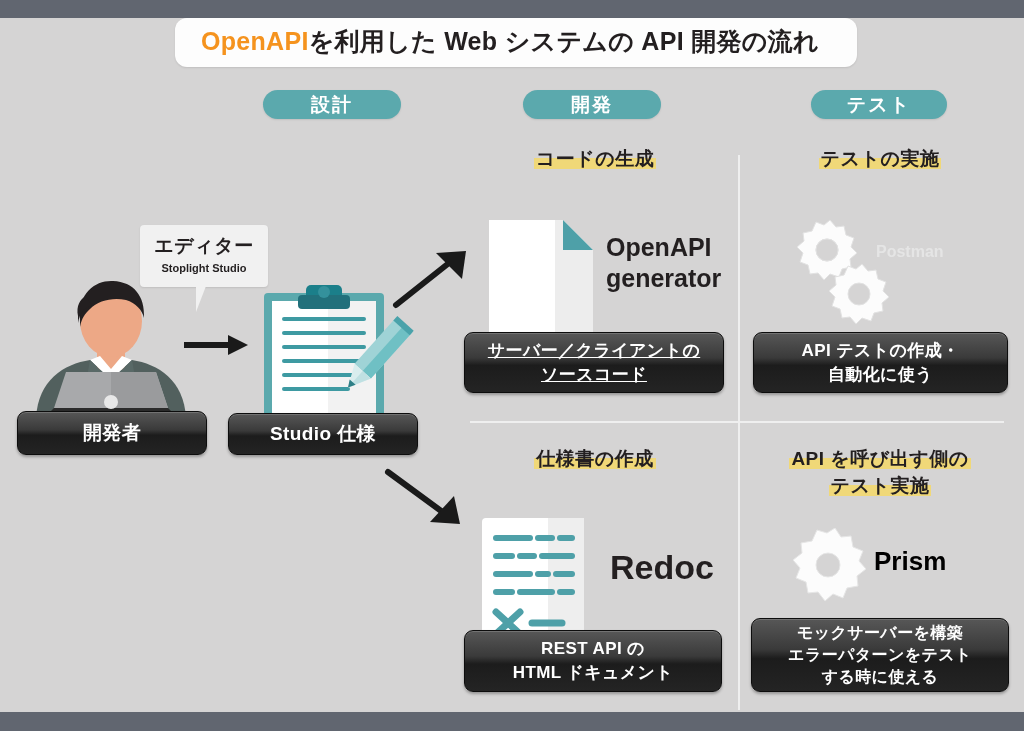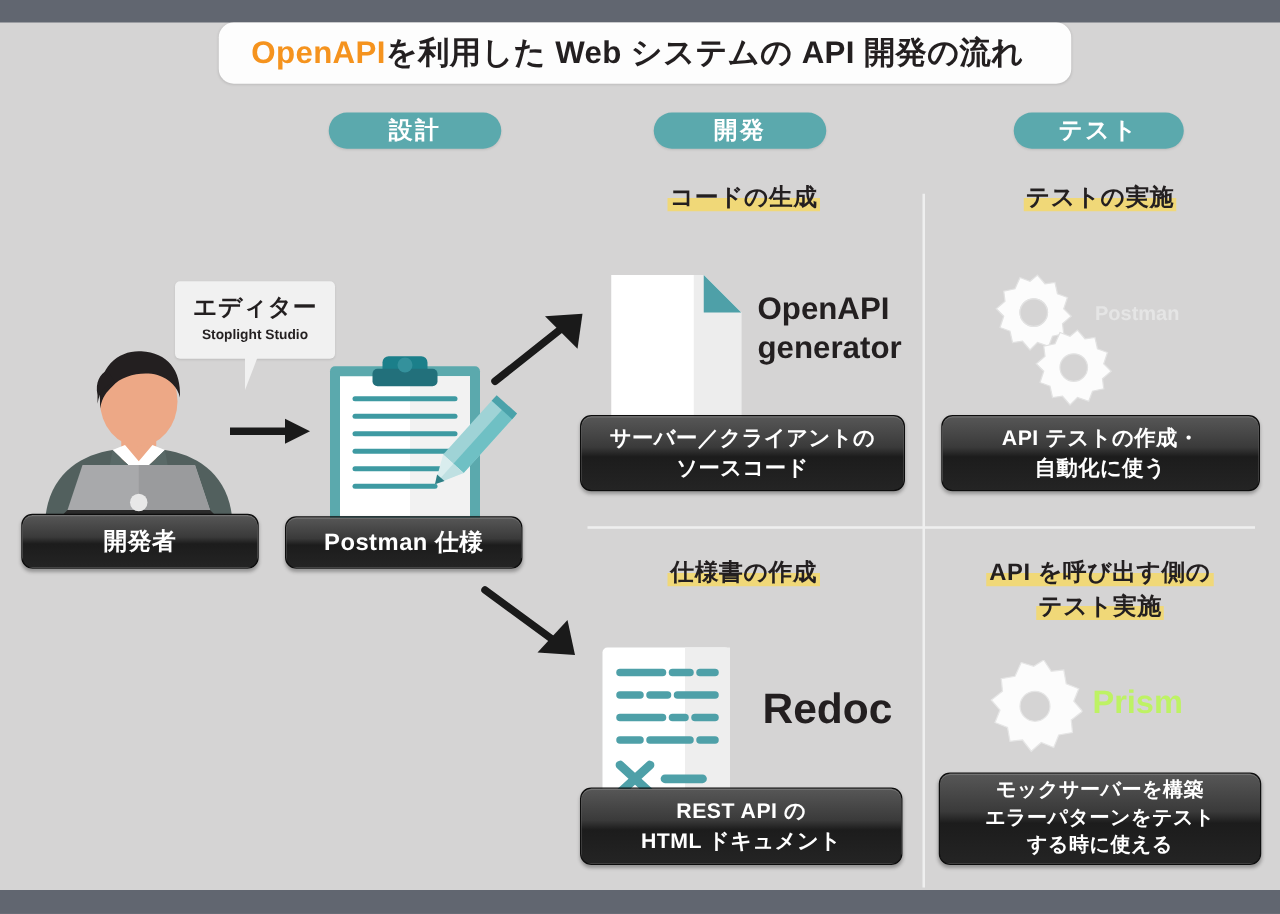--- a/index.html
+++ b/index.html
@@ -74,33 +74,33 @@
     color:#ffffff;font-weight:bold;
     text-align:center;
     box-shadow:0 2px 3px rgba(0,0,0,.30), inset 0 1px 0 rgba(255,255,255,.17);
     display:flex;align-items:center;justify-content:center;
     letter-spacing:.4px;
   }
   .lbl .ln{display:block;}
 
   .lbl-dev{left:17px;top:411px;width:188px;height:42px;font-size:19px;}
   .lbl-spec{left:228px;top:413px;width:188px;height:40px;font-size:19px;}
-  .lbl-gen{left:464px;top:332px;width:258px;height:59px;font-size:17px;line-height:24px;}
+  .lbl-gen{left:464px;top:332px;width:258px;height:59px;font-size:17px;line-height:24px;text-decoration:underline;}
   .lbl-postman{left:753px;top:332px;width:253px;height:59px;font-size:17px;line-height:24px;}
   .lbl-redoc{left:464px;top:630px;width:256px;height:60px;font-size:17px;line-height:24px;}
   .lbl-prism{left:751px;top:618px;width:256px;height:72px;font-size:16px;line-height:22px;}
 
   
   .pname{
     position:absolute;font-weight:bold;color:#231f20;
   }
   .pn-gen{left:606px;top:232px;font-size:25px;line-height:31px;}
   .pn-postman{left:876px;top:243px;font-size:16px;color:#e5e5e5;}
   .pn-redoc{left:610px;top:548px;font-size:34px;}
-  .pn-prism{left:874px;top:546px;font-size:26px;color:#bef264;}
+  .pn-prism{left:874px;top:546px;font-size:26px;color:#000000;}
 
   
   .bubble{
     position:absolute;left:140px;top:225px;width:128px;height:62px;
     background:#f1f1f1;border-radius:4px;
     box-shadow:0 1px 2px rgba(0,0,0,.10);
     text-align:center;
   }
   .bubble .b1{font-size:19px;font-weight:bold;color:#231f20;margin-top:8px;letter-spacing:.5px;}
   .bubble .b2{font-size:11px;font-weight:bold;color:#231f20;margin-top:3px;}
@@ -312,15 +312,15 @@
   <div class="pname pn-prism">Prism</div>
   <div class="lbl lbl-prism">
     <div>
       <span class="ln">モックサーバーを構築</span>
       <span class="ln">エラーパターンをテスト</span>
       <span class="ln">する時に使える</span>
     </div>
   </div>
 
   <div class="lbl lbl-dev">開発者</div>
-  <div class="lbl lbl-spec">Postman 仕様</div>
+  <div class="lbl lbl-spec">Studio 仕様</div>
 
 </div>
 
 </body></html>

